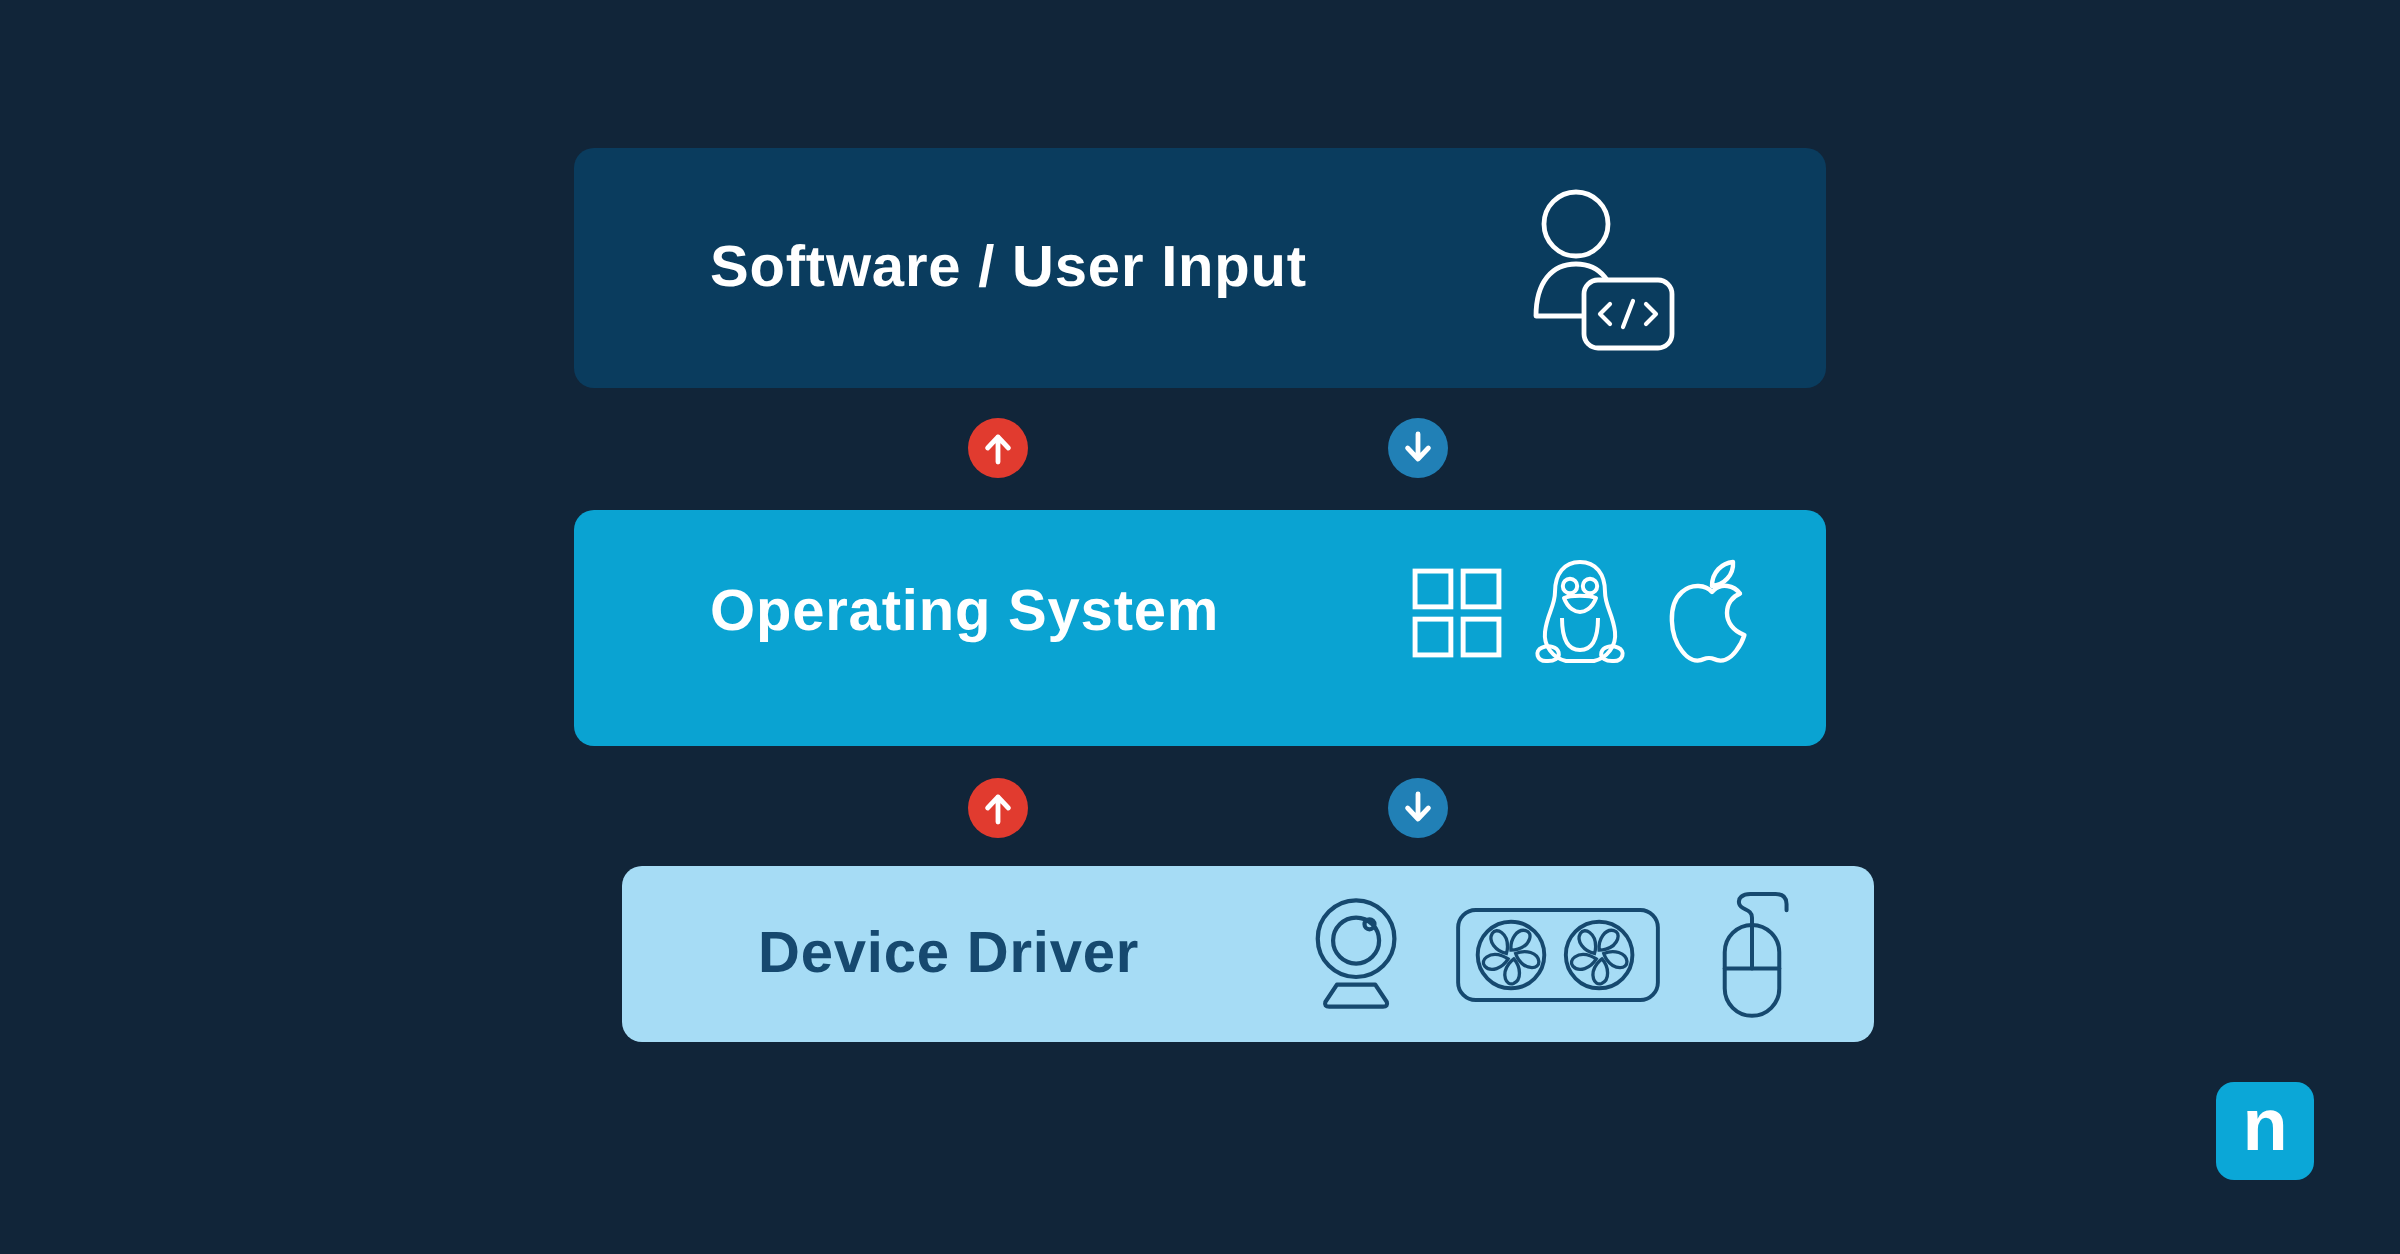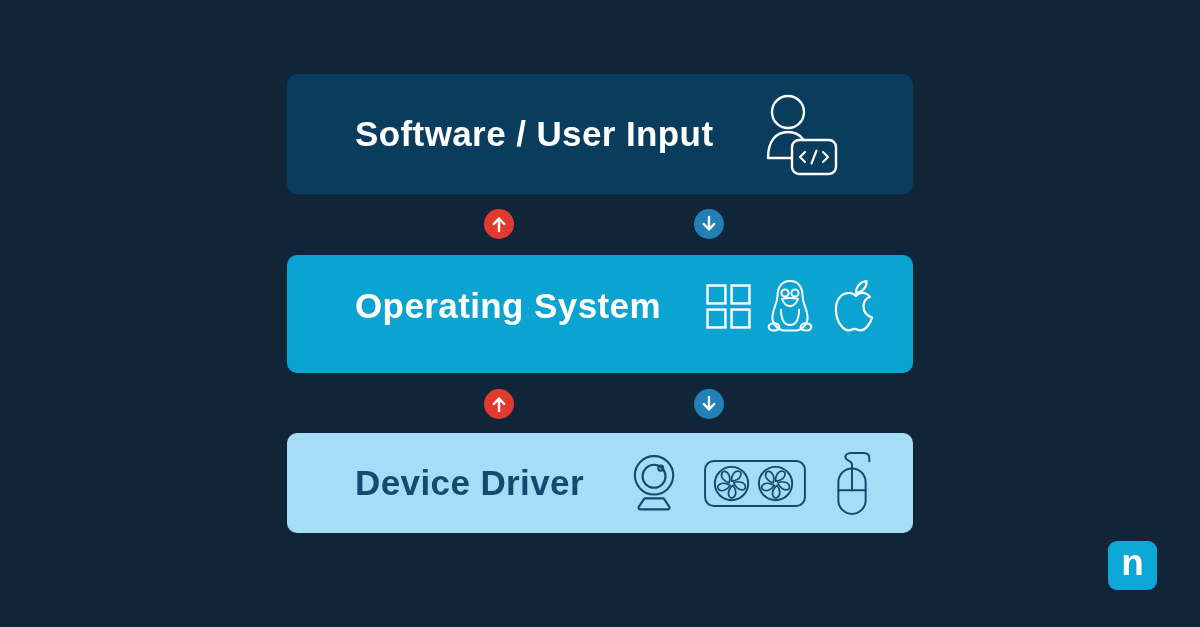--- a/index.html
+++ b/index.html
@@ -20,23 +20,23 @@
     font-family:"Liberation Sans", sans-serif;
     overflow:hidden;
   }
   .canvas{position:relative;width:1200px;height:627px;background:var(--bg);}
   .layer-box{
     position:absolute;left:287px;width:626px;border-radius:10px;
     display:flex;align-items:center;justify-content:space-between;
   }
   .box-software{top:74px;height:120px;background:var(--box1);padding:0 72px 0 68px;}
   .box-os{top:255px;height:118px;background:var(--box2);padding:0 38px 16px 68px;}
-  .box-driver{top:433px;height:100px;background:var(--box3);padding:0 41px 0 68px;}
+  .box-driver{top:433px;height:88px;background:var(--box3);padding:0 41px 0 68px;margin-left:24px;}
   .layer-label{
-    font-size:35px;font-weight:600;letter-spacing:0.4px;color:var(--white);
+    font-size:29px;font-weight:600;letter-spacing:0.4px;color:var(--white);
     white-space:nowrap;
   }
   .layer-label.dark{color:var(--navy-ink);}
   .icon-group{display:flex;align-items:center;}
   .icon-group.os{gap:13px;}
   .icon-group.driver{gap:26px;}
   .arrow{
     position:absolute;width:30px;height:30px;border-radius:50%;
     display:flex;align-items:center;justify-content:center;
   }

